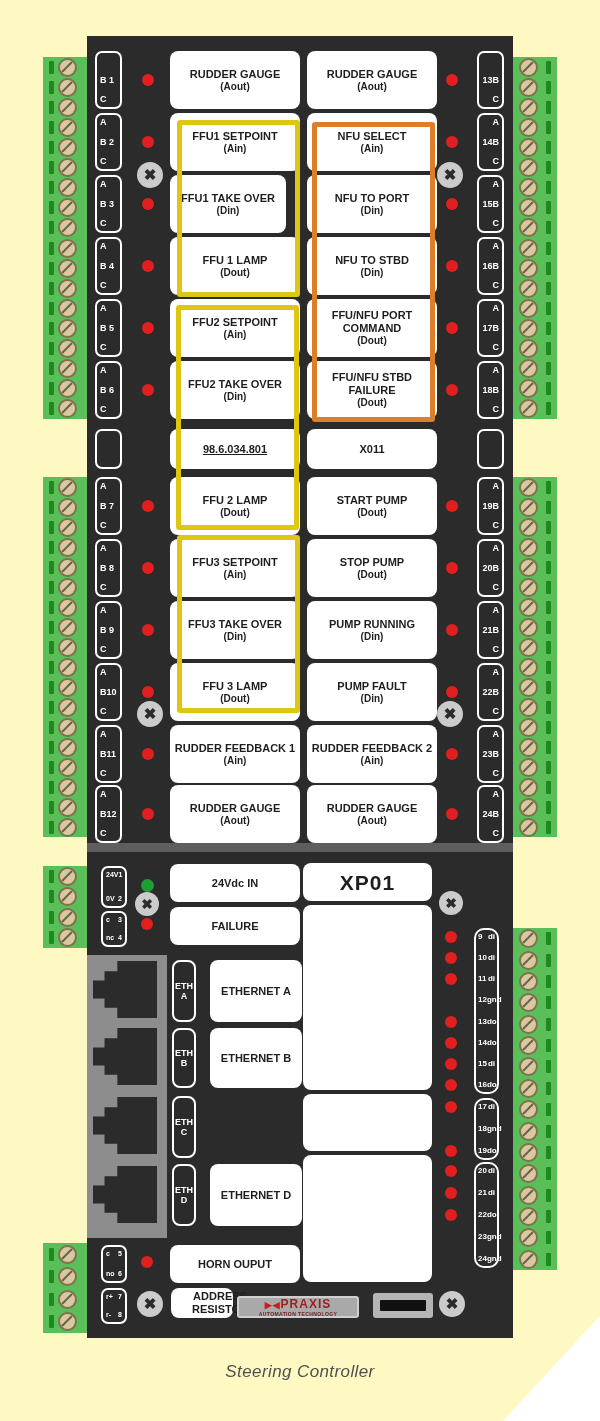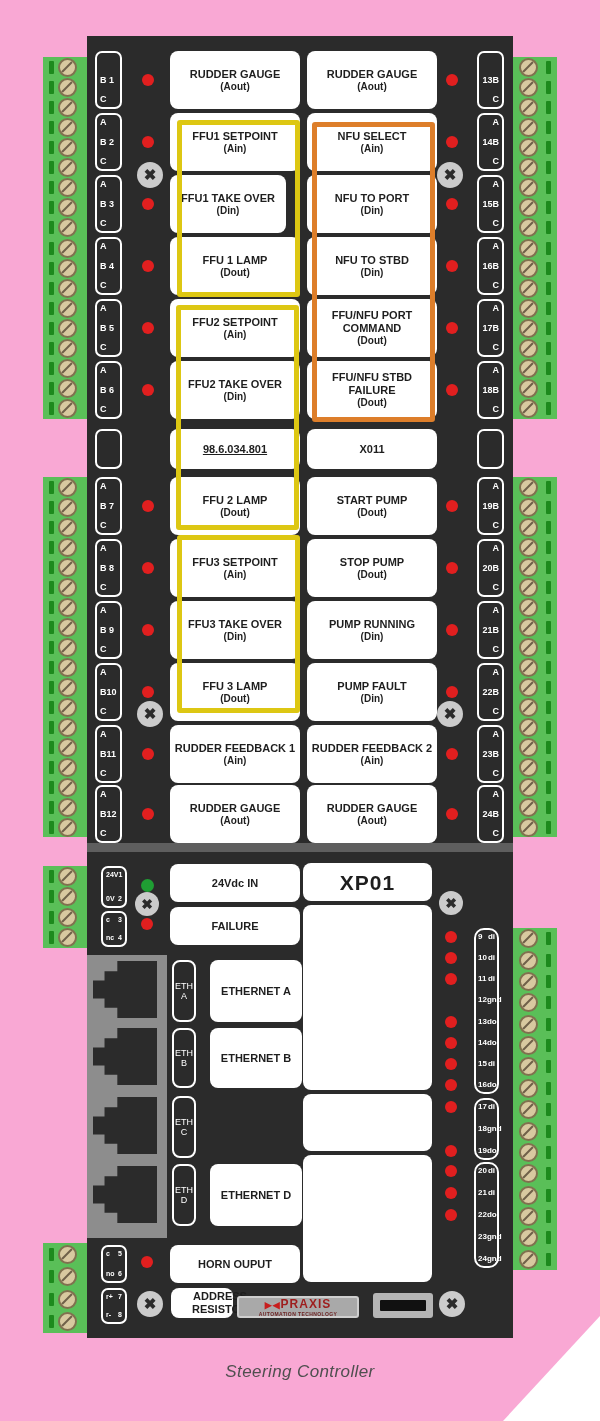--- a/index.html
+++ b/index.html
@@ -1,16 +1,16 @@
 <!DOCTYPE html>
 <html><head>
 <meta charset="utf-8">
 <style>
   html,body{margin:0;padding:0;background:#ebebeb}
-  .stage{position:relative;width:600px;height:1421px;background:#f9a8d4;overflow:hidden;
+  .stage{position:relative;width:600px;height:1421px;background:#fef9c3;overflow:hidden;
          font-family:"Liberation Sans",sans-serif;}
   .corner{position:absolute;right:0;bottom:0;width:0;height:0;
           border-left:97px solid transparent;border-bottom:105px solid #ffffff;}
   .panel{position:absolute;left:87px;width:426px;background:#2b2b2b;}
   #panel1{top:36px;height:807px;}
   #panel2{top:852px;height:486px;}
   .divider{position:absolute;left:87px;top:843px;width:426px;height:9px;background:#5e5e5e;}
 
   .wbox{position:absolute;background:#ffffff;border-radius:8px;display:flex;flex-direction:column;
         align-items:center;justify-content:center;text-align:center;color:#1e1e1e;font-weight:bold;
@@ -43,21 +43,21 @@
   .dash{position:absolute;width:5px;height:13px;background:#1d8a1d;border-radius:1px;}
   .screwt{position:absolute;width:19px;height:19px;border-radius:50%;background:#d8c9a0;
           border:2px solid #80714f;box-sizing:border-box;}
   .screwt::after{content:"";position:absolute;left:6px;top:0px;width:2px;height:14px;
           background:#6f6049;transform:rotate(45deg);}
 
   .ethgray{position:absolute;background:#8d8d8d;}
   .jack{position:absolute;background:#2b2b2b;
         clip-path:polygon(100% 0,100% 100%,38% 100%,38% 82%,18% 82%,18% 66%,0 66%,0 34%,18% 34%,18% 18%,38% 18%,38% 0);}
   .ethtag{position:absolute;width:24px;border:2px solid #fff;border-radius:8px;box-sizing:border-box;
-          color:#fff;font-weight:normal;font-size:9px;line-height:10px;display:flex;flex-direction:column;
+          color:#fff;font-weight:bold;font-size:9px;line-height:10px;display:flex;flex-direction:column;
           align-items:center;justify-content:center;text-align:left;}
 
   .pinbox{position:absolute;width:25px;border:2px solid #fff;border-radius:10px;box-sizing:border-box;
           display:flex;flex-direction:column;justify-content:space-between;padding:2px 2px;}
   .pin{display:flex;justify-content:space-between;color:#fff;font-size:8px;font-weight:bold;
        line-height:10px;}
 
   .brand{position:absolute;background:#a9a9a9;border:2px solid #cfcfcf;border-radius:3px;
          display:flex;flex-direction:column;align-items:center;justify-content:center;box-sizing:border-box;}
   .brand .bn{font-size:12px;font-weight:bold;letter-spacing:1px;color:#9e1d1d;line-height:12px;}

